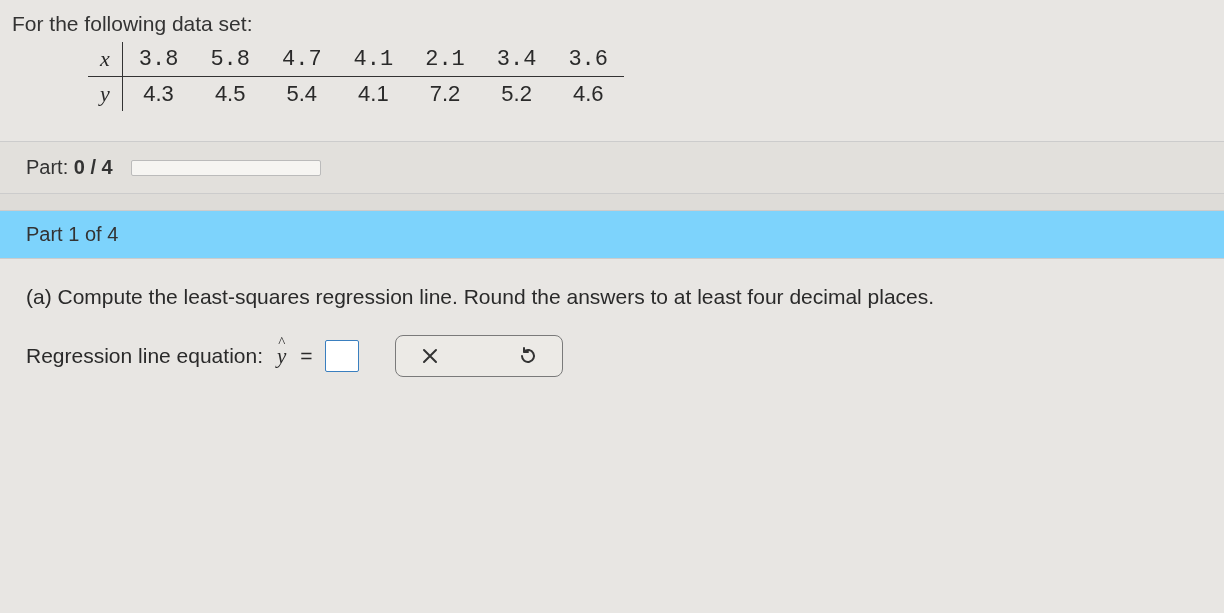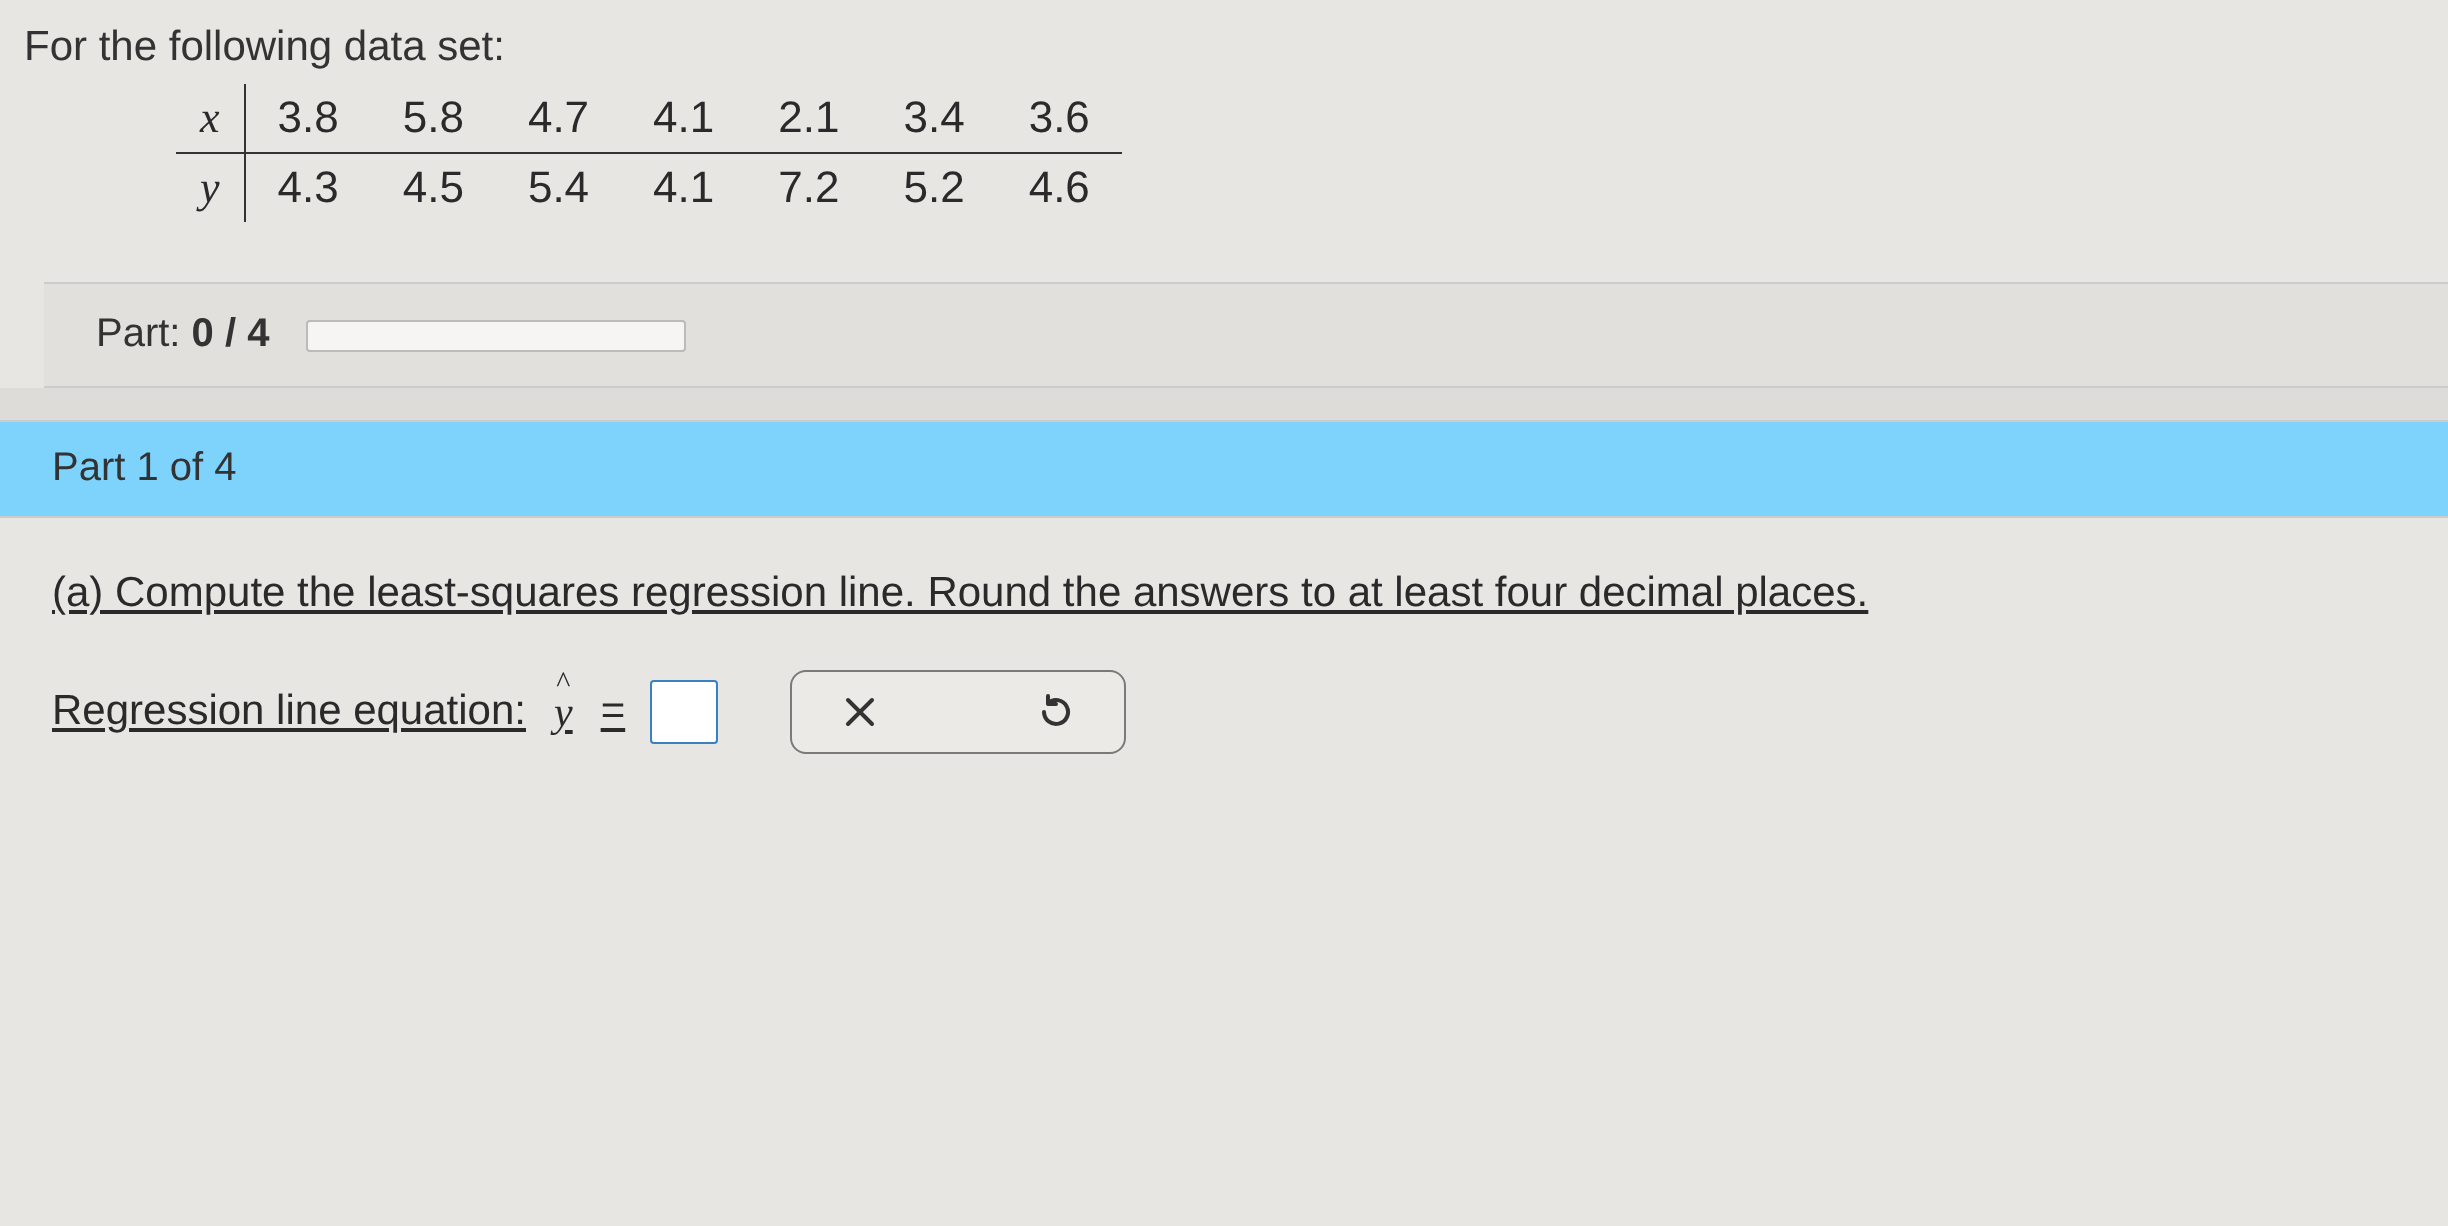--- a/index.html
+++ b/index.html
@@ -30,21 +30,21 @@
     padding: 4px 16px;
     text-align: center;
   }
   .data-table .hdr {
     font-style: italic;
     font-family: 'Times New Roman', serif;
     font-size: 22px;
     padding-right: 12px;
     padding-left: 12px;
   }
-  .row-x td { border-bottom: 1.5px solid #333; }
+  .row-x td { border-bottom: 1.5px solid #333; font-family: Liberation Mono, monospace; }
   .row-x td:first-child { border-right: 1.5px solid #333; }
   .row-y td:first-child { border-right: 1.5px solid #333; }
   .send-btn {
     display: inline-block;
     margin: 28px 0 0 80px;
     padding: 8px 22px;
     border: 1.5px solid #888;
     border-radius: 22px;
     background: #edece9;
     font-size: 19px;
@@ -53,21 +53,20 @@
   }
   .progress-bar-wrap {
     margin-top: 30px;
     background: #e2e0dc;
     border-top: 1px solid #ccc;
     border-bottom: 1px solid #ccc;
     padding: 14px 26px;
     display: flex;
     align-items: center;
     gap: 18px;
-    margin-left: 22px;
   }
   .part-label {
     font-size: 20px;
     color: #333;
   }
   .part-label b { font-weight: bold; }
   .prog-outer {
     width: 190px;
     height: 16px;
     background: #f6f5f2;
@@ -78,21 +77,20 @@
   .part-head {
     background: #7dd3fc;
     border-top: 1px solid #ccc;
     border-bottom: 1px solid #ccc;
     padding: 12px 26px;
     font-size: 20px;
     color: #333;
   }
   .question-area {
     padding: 26px 26px 0 26px;
-    text-decoration: underline;
   }
   .qtext {
     font-size: 21px;
     color: #2a2a2a;
   }
   .reg-line {
     margin-top: 26px;
     display: flex;
     align-items: center;
     gap: 12px;

